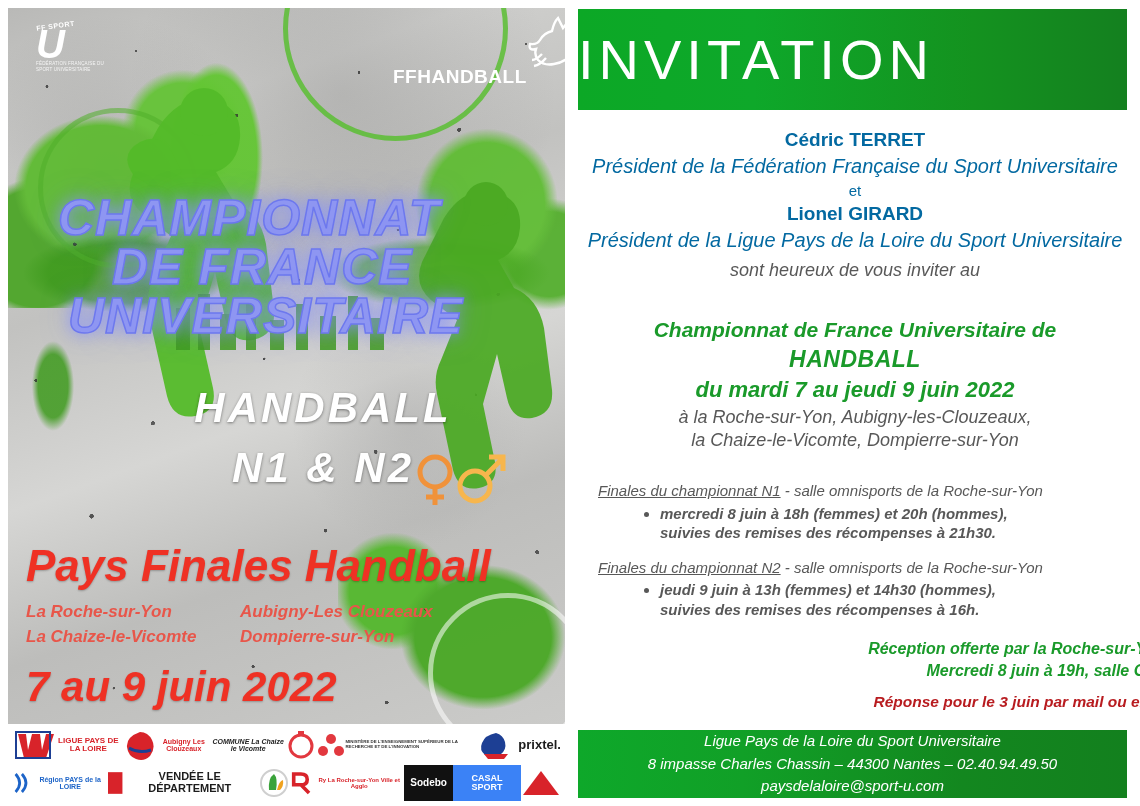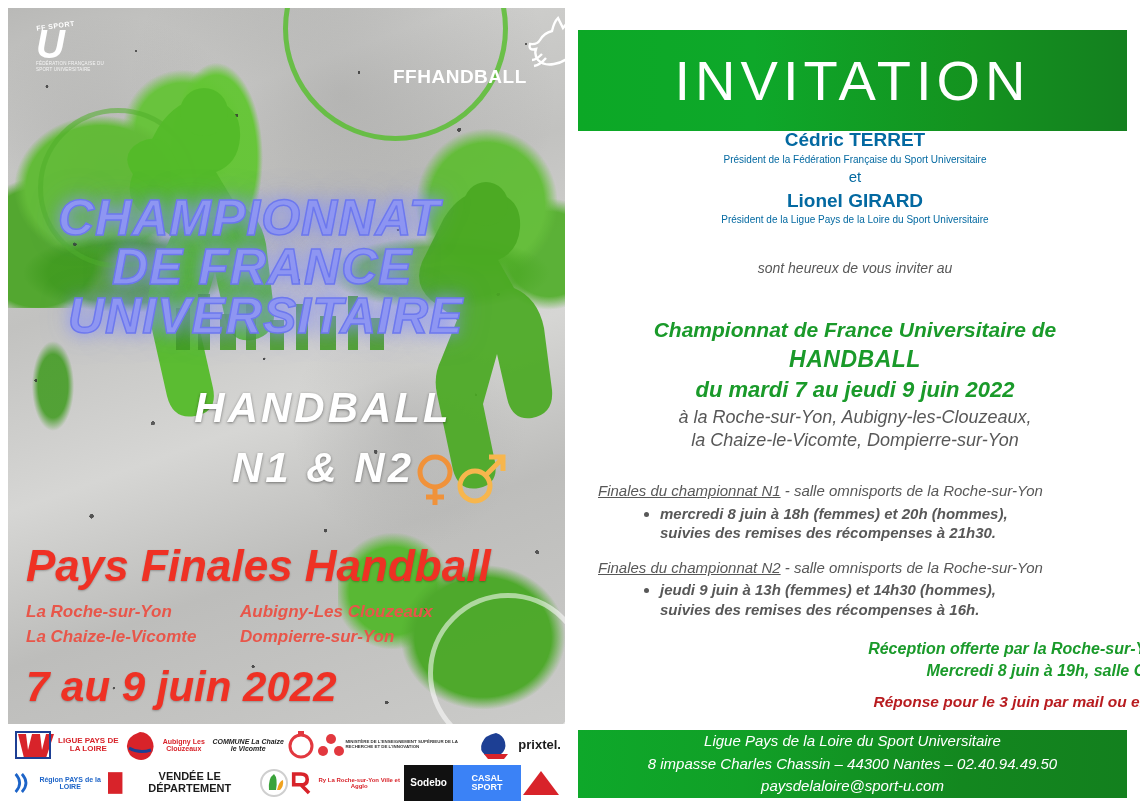--- a/index.html
+++ b/index.html
@@ -150,35 +150,35 @@
   }
   .sp-row{display:flex;align-items:center;padding:2px 4px;height:34px;}
   .sp{display:flex;align-items:center;justify-content:center;height:32px;}
   .sp-txt{font-size:7px;font-weight:800;line-height:1.05;text-align:center;}
 
   
   .right{
     position:relative;flex:1 1 auto;width:570px;height:806px;background:#fff;
   }
   .inv-bar{
-    position:absolute;left:8px;top:30px;width:549px;height:101px;
+    position:absolute;left:8px;top:9px;width:549px;height:101px;
     background:linear-gradient(90deg,#0ca826 0%,#0ea82a 32%,#14921f 72%,#14801f 100%);
-    display:flex;align-items:center;justify-content:center;
+    display:flex;align-items:center;justify-content:flex-start;
   }
   .inv-bar .t{
     color:#ffffff;font-size:56px;font-weight:400;letter-spacing:5px;
     font-family:"Liberation Sans", sans-serif;
   }
   .hosts{position:absolute;left:0;top:128px;width:570px;text-align:center;color:#0369a1;}
   .nm{font-size:19px;font-weight:700;line-height:1.3;}
-  .role{font-size:10px;line-height:1.35;}
+  .role{font-size:20px;font-style:italic;line-height:1.35;}
   .et{font-size:15px;line-height:1.5;}
   .invite-line{
     position:absolute;left:0;top:260px;width:570px;text-align:center;
-    color:#585858;font-size:14px;font-style:italic;
+    color:#585858;font-size:18px;font-style:italic;
   }
   .event{
     position:absolute;left:0;top:316px;width:570px;text-align:center;
     color:#1a9a2a;font-size:21px;font-weight:700;font-style:italic;line-height:1.35;
   }
   .event .l2{font-size:23px;letter-spacing:.5px;}
   .when{
     position:absolute;left:0;top:374px;width:570px;text-align:center;
   }
   .when .d{color:#1a9a2a;font-size:22px;font-weight:700;font-style:italic;line-height:1.45;}

